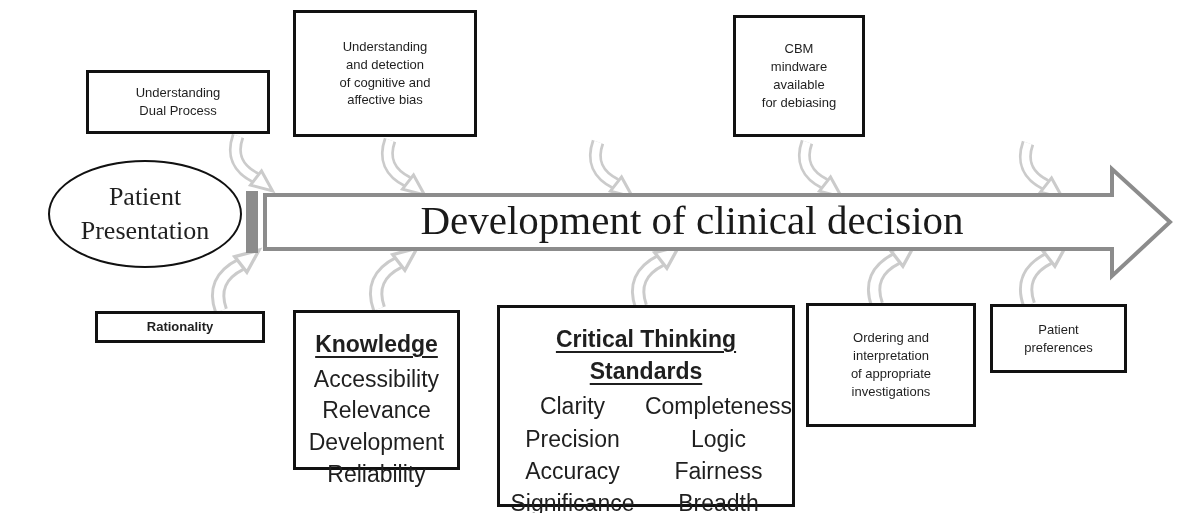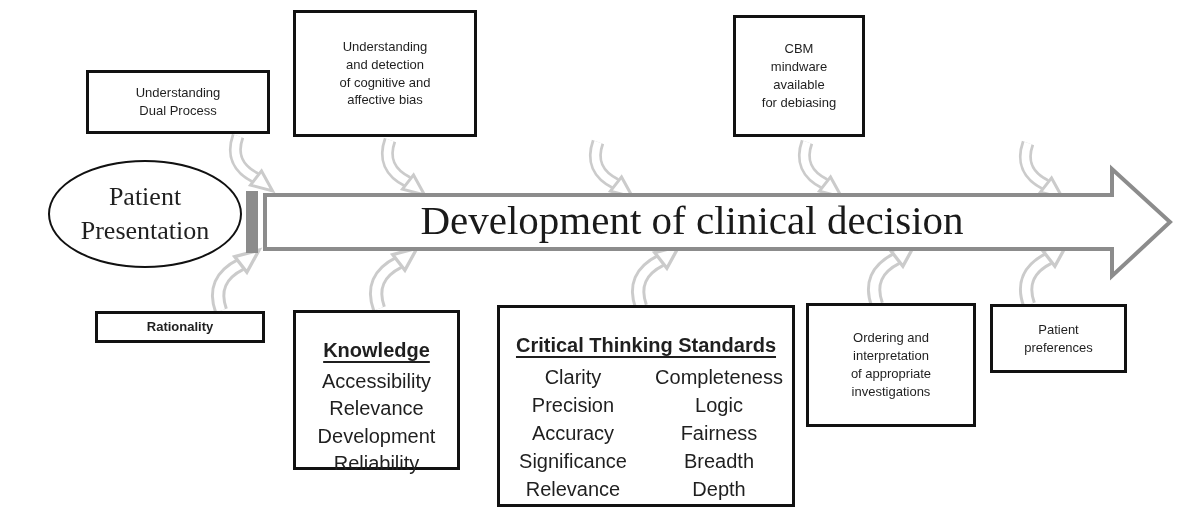--- a/index.html
+++ b/index.html
@@ -33,23 +33,23 @@
     white-space:pre-line;
     box-sizing:border-box;
   }
   .box .multiline{white-space:pre-line;}
   .titled-box{
     position:absolute;
     border:3px solid var(--box-border);
     background:#ffffff;
     display:flex;flex-direction:column;align-items:center;
     text-align:center;
-    font-size:20px;line-height:1.38;
+    font-size:23px;line-height:1.38;
     box-sizing:border-box;
-    padding-top:24px;
+    padding-top:16px;
   }
   .box-title{
     font-weight:bold;
     text-decoration:underline;
     text-underline-offset:4px;
     text-decoration-thickness:2px;
     margin-bottom:3px;
   }
   .bold-label{font-weight:bold;}
   .cols{display:flex;width:100%;}

